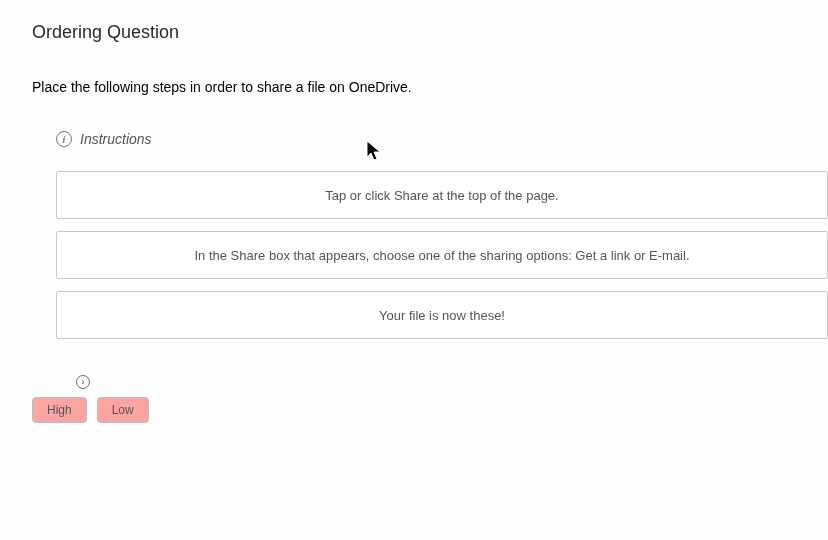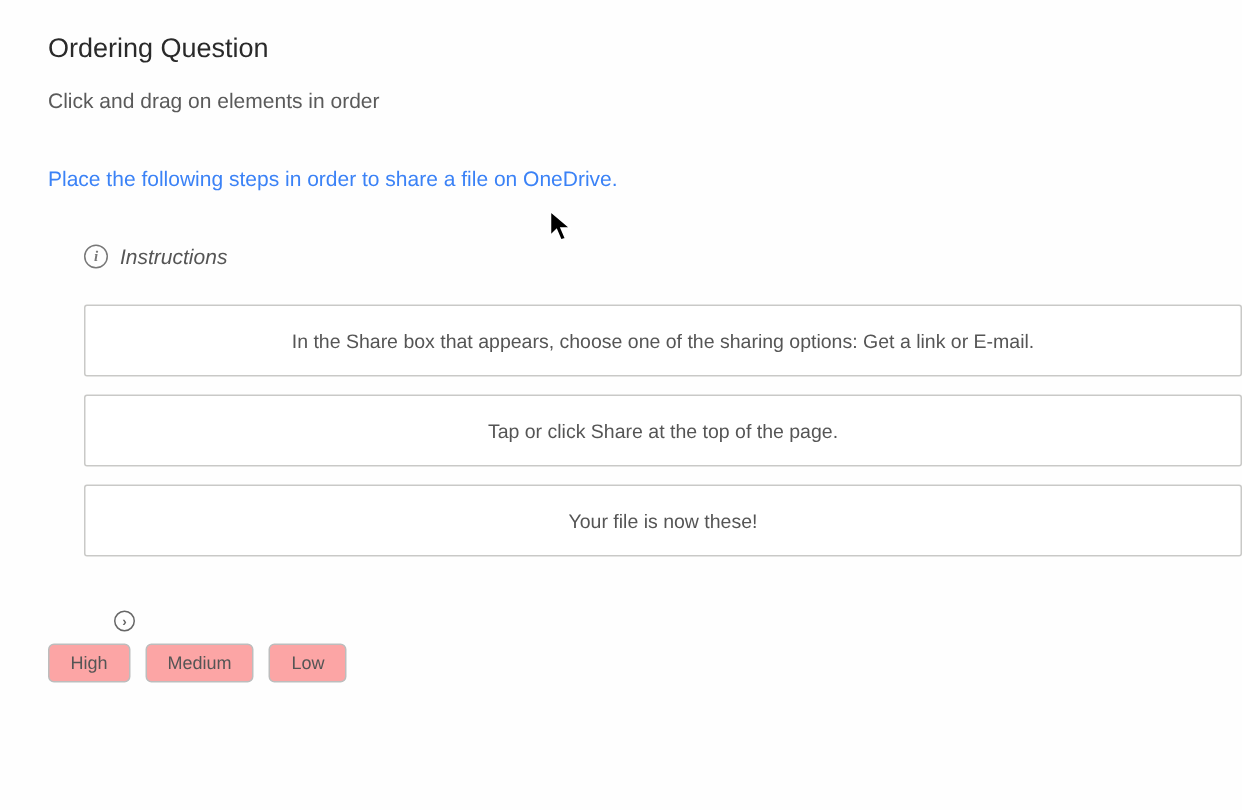--- a/index.html
+++ b/index.html
@@ -22,21 +22,21 @@
       color: #2a2a2a;
       margin-bottom: 16px;
     }
     .instruction-1 {
       font-size: 14px;
       color: #5a5a5a;
       margin-bottom: 18px;
     }
     .instruction-2 {
       font-size: 14px;
-      color: #3b82f6;
+      color: #000000;
       margin-bottom: 36px;
       margin-top: 36px;
     }
     .instructions-row {
       display: flex;
       align-items: center;
       gap: 8px;
       margin-bottom: 24px;
       margin-left: 24px;
     }
@@ -125,47 +125,45 @@
       pointer-events: none;
     }
   </style>
 </head>
 <body>
 
 <div class="page">
 
   <div class="title">Ordering Question</div>
 
-  <div class="instruction-1">Click and drag on elements in order</div>
   <div class="instruction-2">Place the following steps in order to share a file on OneDrive.</div>
 
   <div class="instructions-row">
     <span class="info-icon">i</span>
     <span class="instructions-label">Instructions</span>
   </div>
 
   <div class="items">
     <div class="drag-item">
-      <span>In the Share box that appears, choose one of the sharing options: Get a link or E-mail.</span>
+      <span>Tap or click Share at the top of the page.</span>
     </div>
     <div class="drag-item">
-      <span>Tap or click Share at the top of the page.</span>
+      <span>In the Share box that appears, choose one of the sharing options: Get a link or E-mail.</span>
     </div>
     <div class="drag-item">
       <span>Your file is now these!</span>
     </div>
   </div>
 
   <div class="help-row">
     <span class="arrow-icon">›</span>
   </div>
 
   <div class="confidence-row">
     <button class="conf-btn">High</button>
-    <button class="conf-btn">Medium</button>
     <button class="conf-btn">Low</button>
   </div>
 
 </div>
 
 <svg class="cursor" width="18" height="22" viewBox="0 0 18 22">
   <path d="M1 1 L1 17 L5 13 L8 20 L11 19 L8 12 L14 12 Z" fill="#000" stroke="#fff" stroke-width="1"></path>
 </svg>
 
 </body></html>

